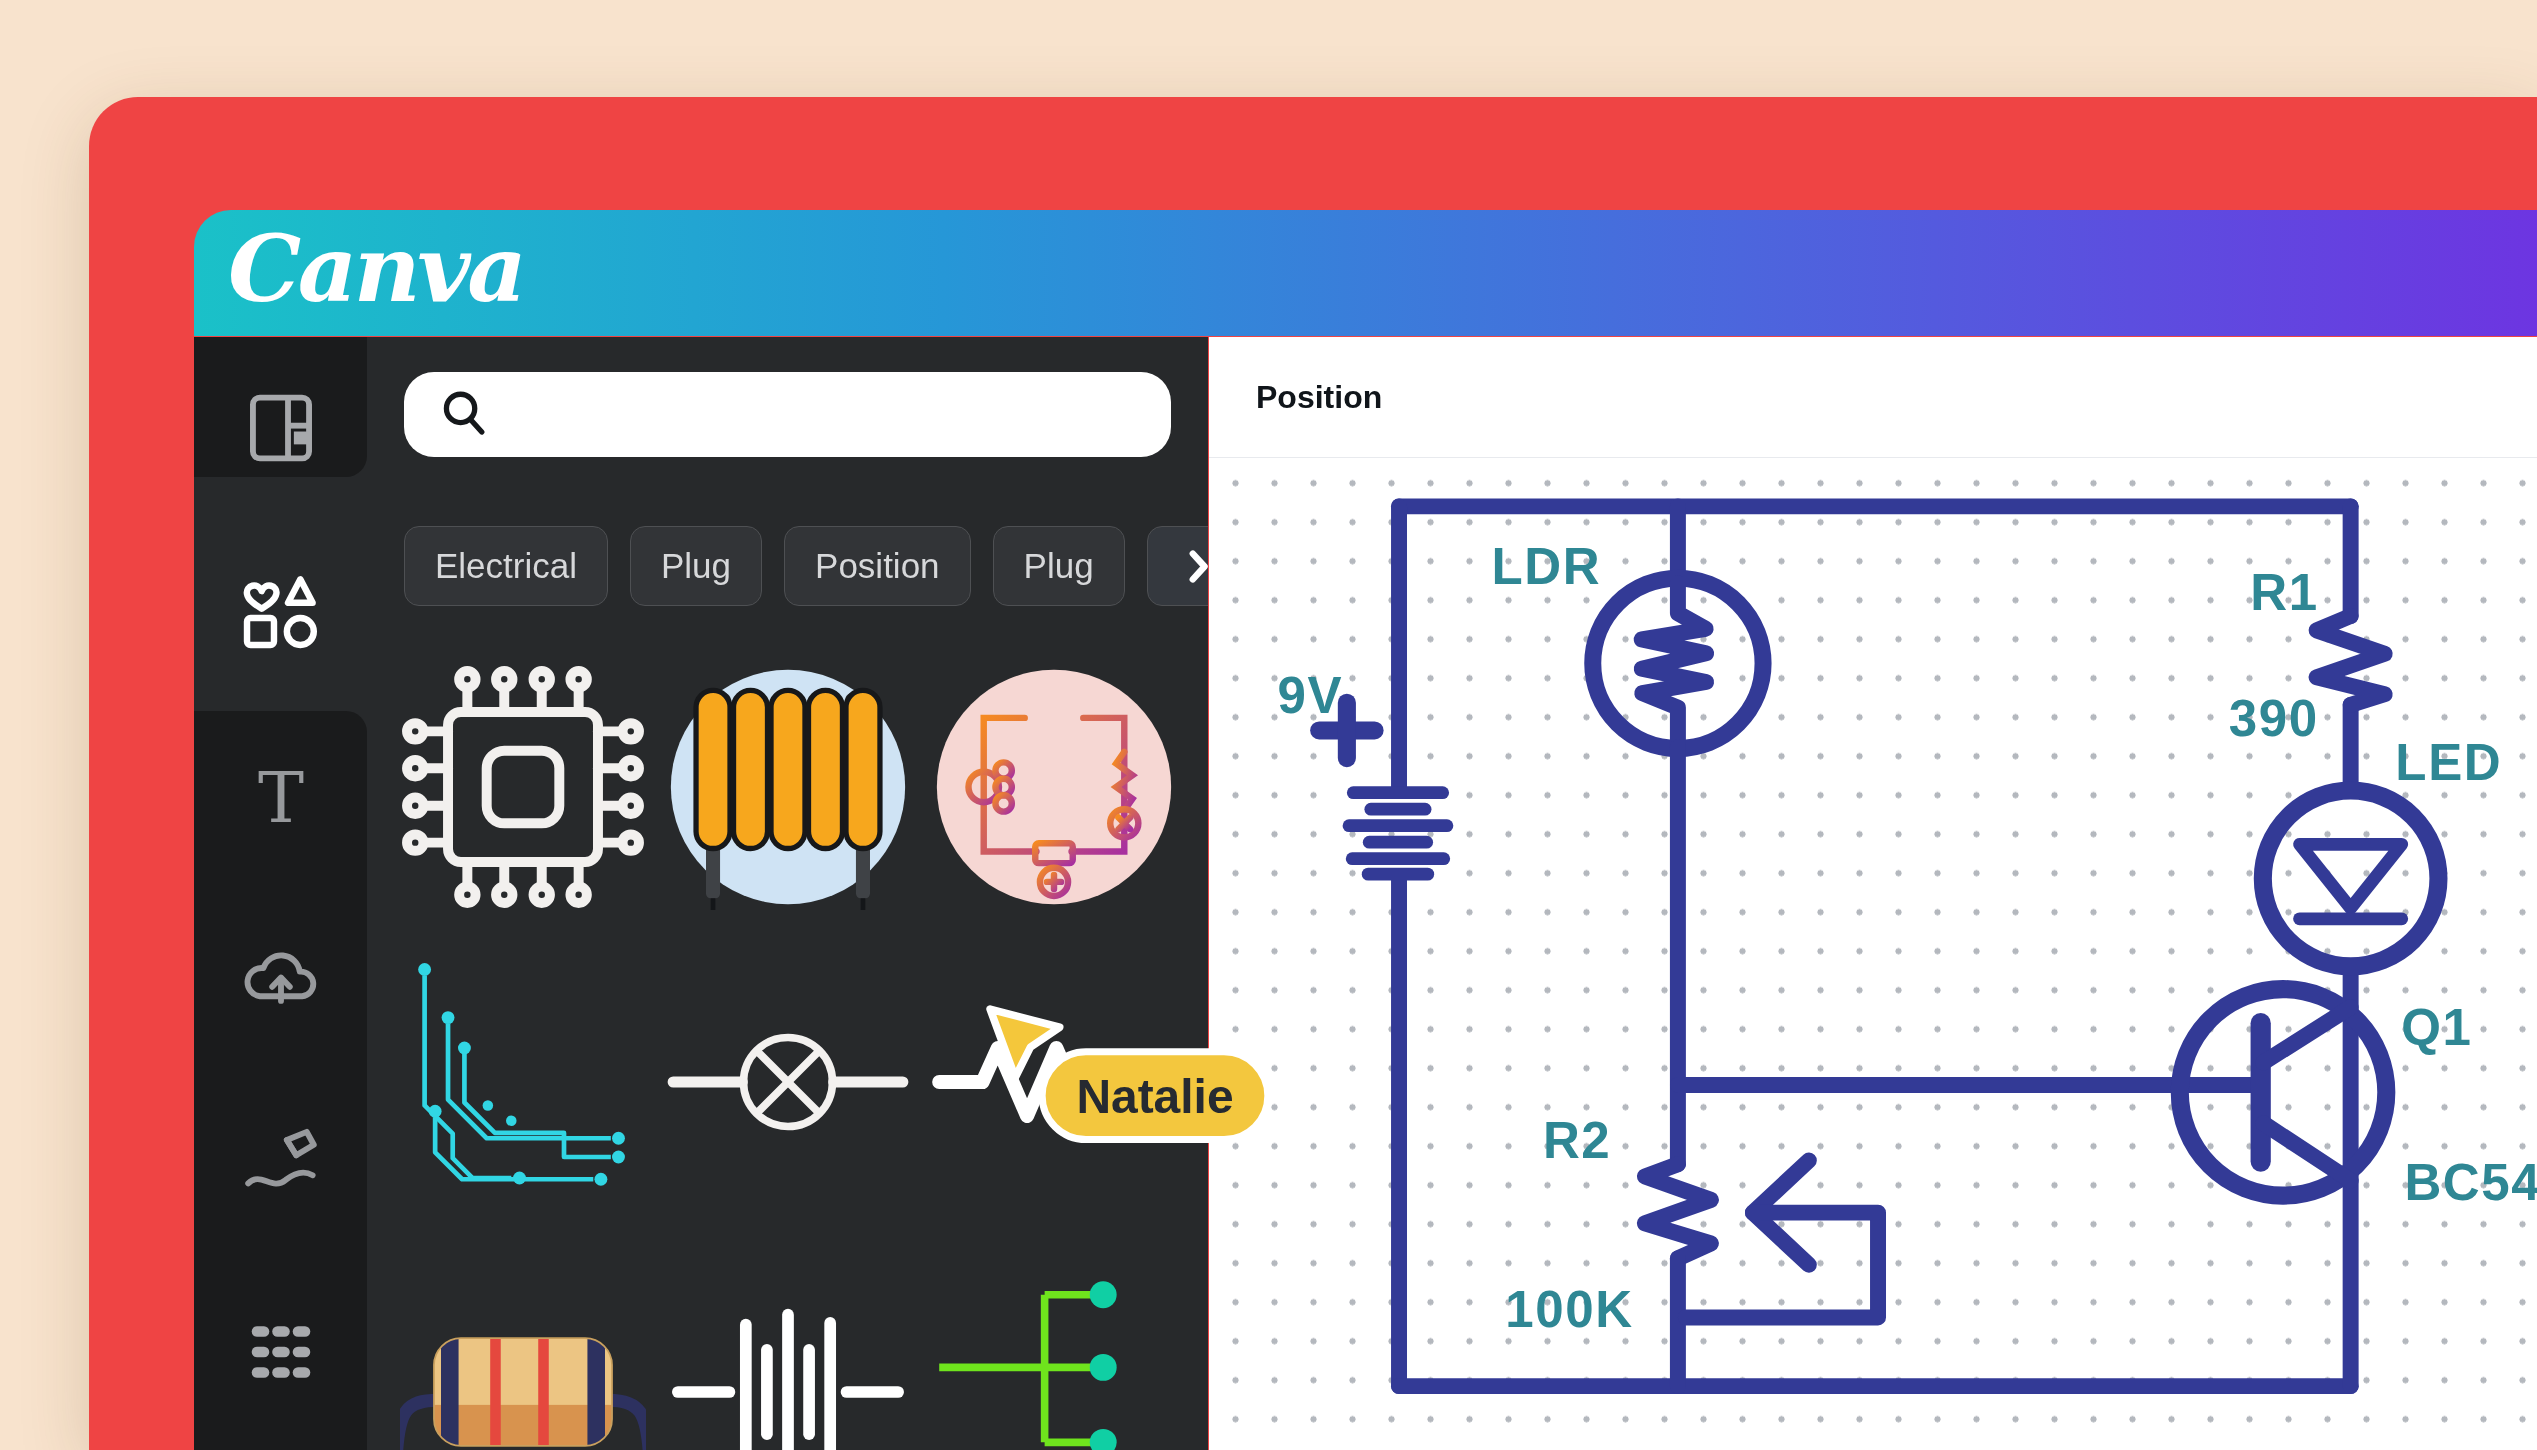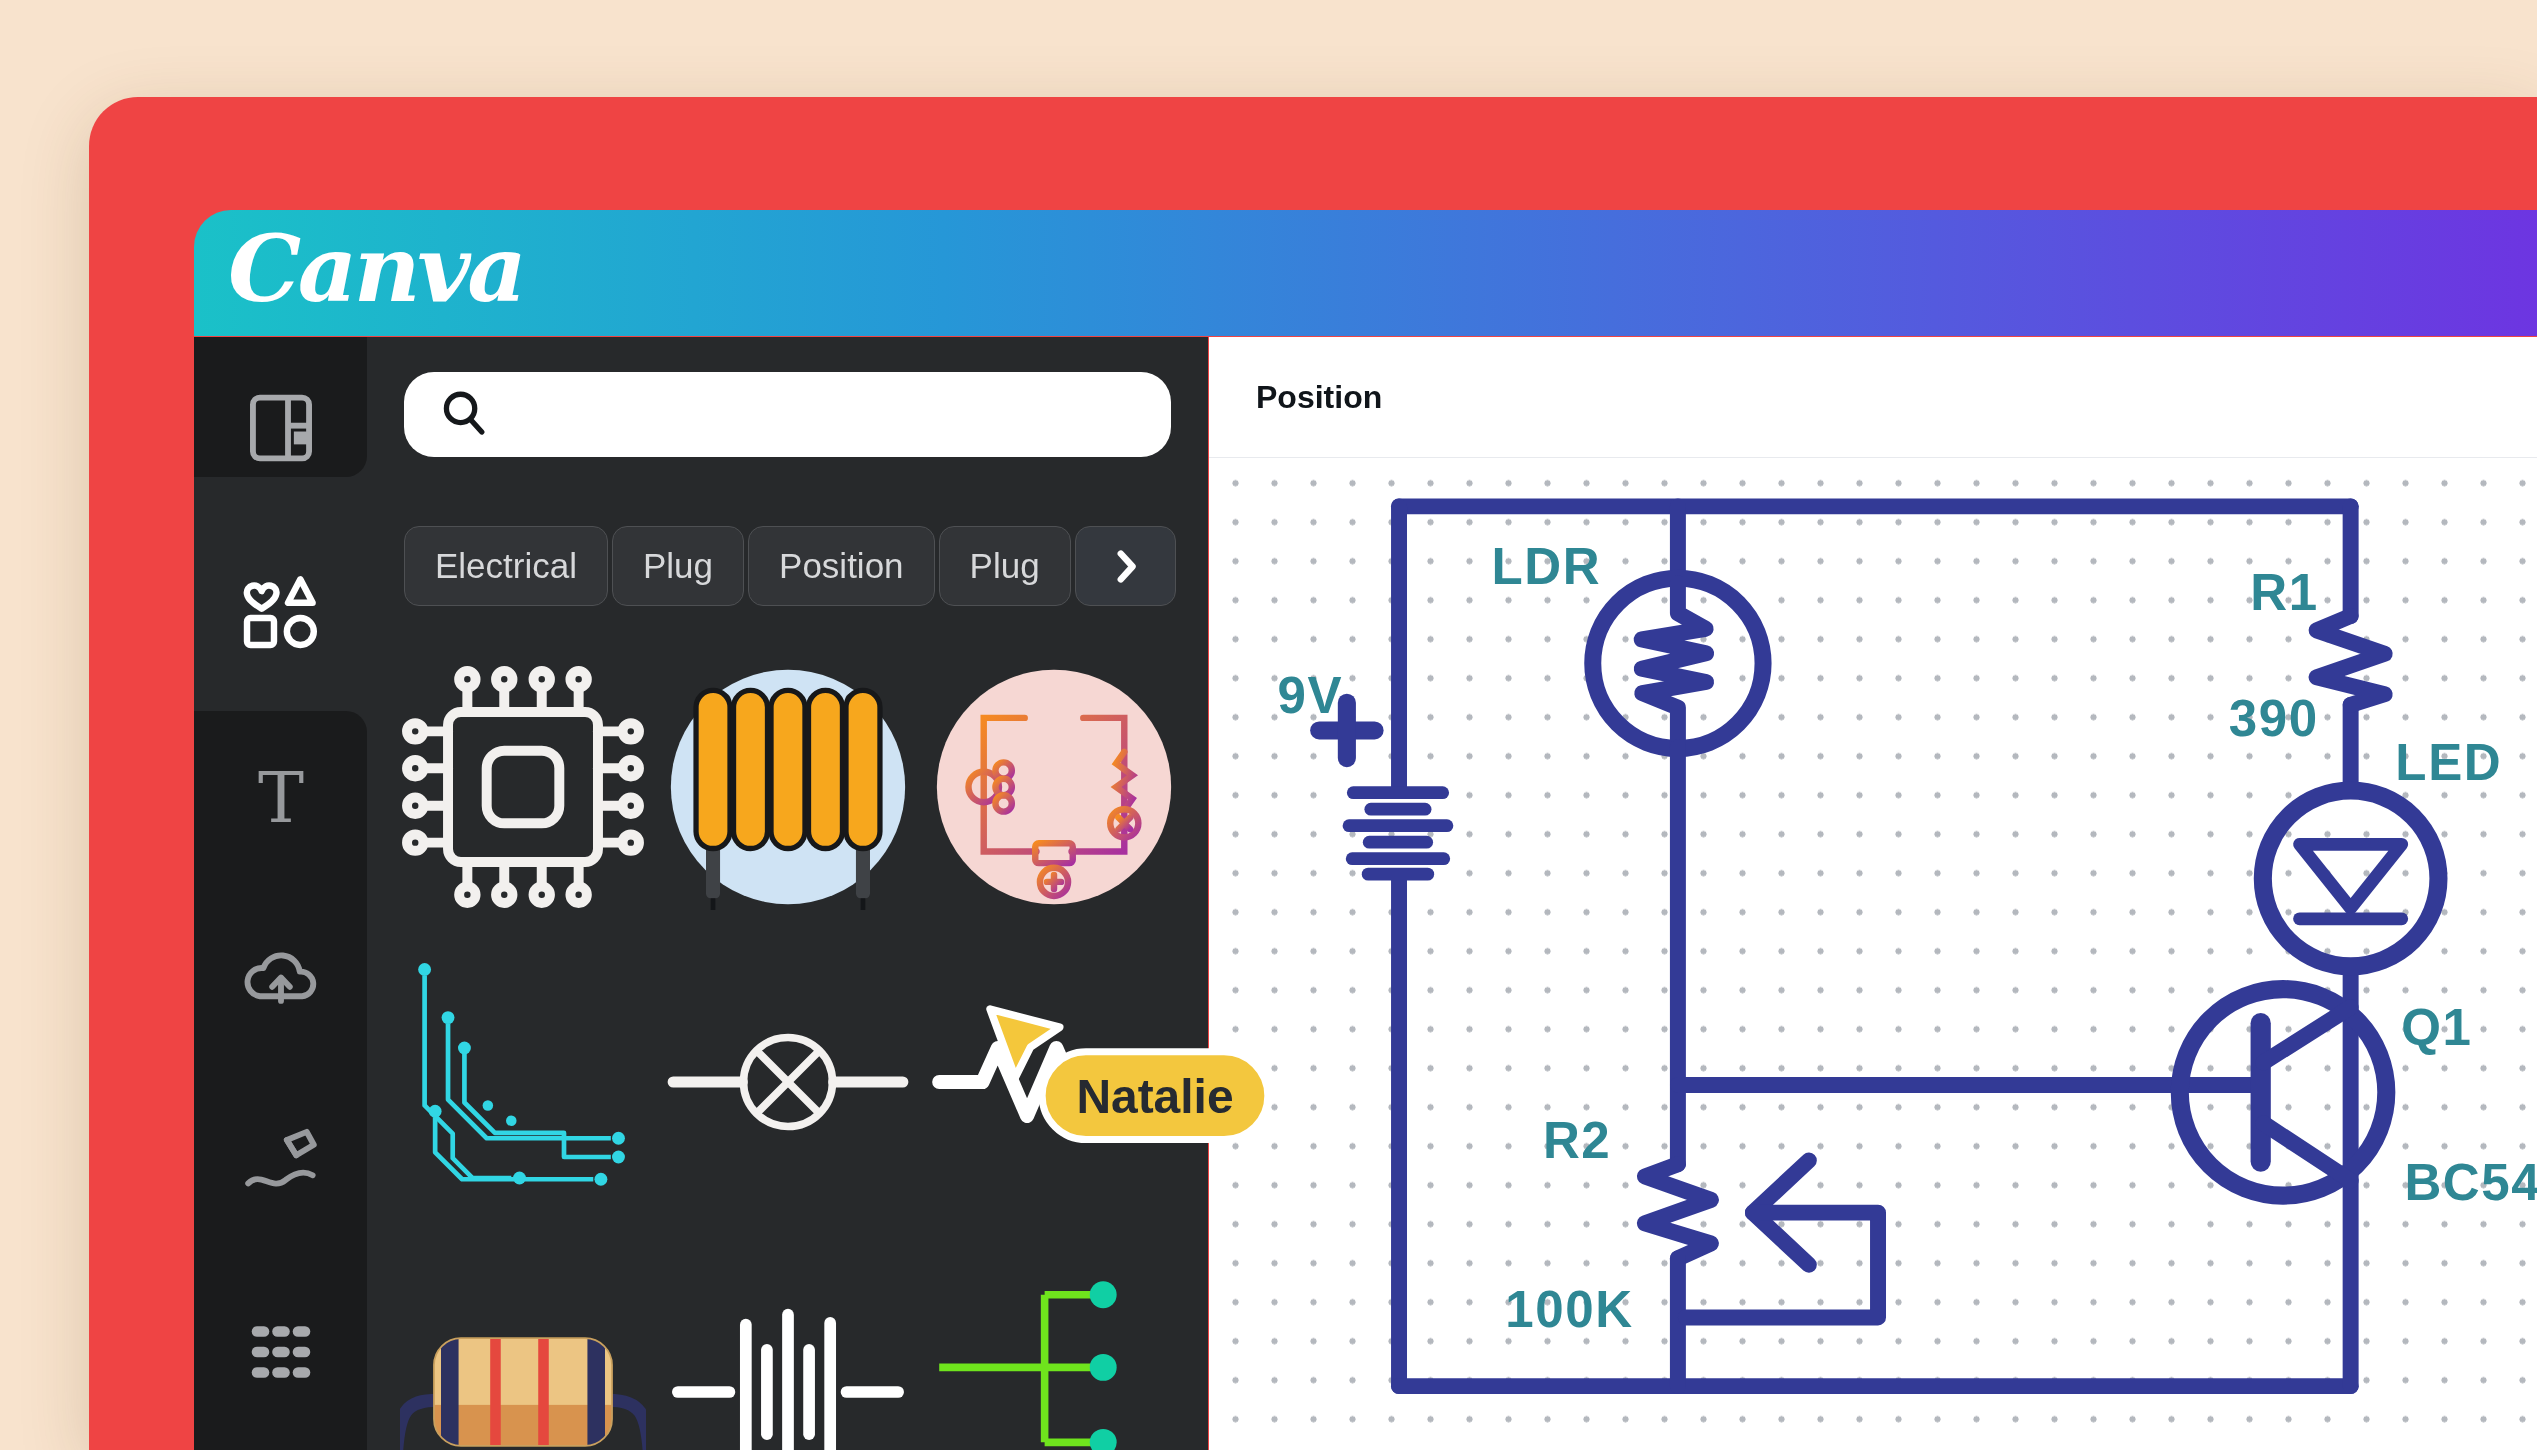--- a/index.html
+++ b/index.html
@@ -14,21 +14,21 @@
   .rail-block-top{position:absolute;left:0;right:0;top:0;height:140px;background:#1a1b1c;border-radius:0 0 21px 0;}
   .rail-block-bottom{position:absolute;left:0;right:0;top:374px;bottom:0;background:#1a1b1c;border-radius:0 21px 0 0;}
   .rail-btn{position:absolute;left:50%;width:88px;height:88px;transform:translate(-50%,-50%);
             display:flex;align-items:center;justify-content:center;background:transparent;border:none;cursor:pointer;}
   .panel{position:absolute;left:278px;top:240px;width:841px;bottom:0;background:#27292b;overflow:hidden;}
   .search{position:absolute;left:37px;top:35px;width:767px;height:85px;background:#fff;border-radius:30px;
           display:flex;align-items:center;}
   .search input{border:none;outline:none;flex:1;height:100%;font-size:34px;background:transparent;
                 font-family:"Liberation Sans",sans-serif;color:#15181b;}
   .search .mag{margin-left:33px;margin-right:16.4px;flex:0 0 auto;}
-  .chips{position:absolute;left:37px;top:189px;height:78px;display:flex;gap:4px;}
+  .chips{position:absolute;left:37px;top:189px;height:78px;display:flex;gap:22px;}
   .chip{height:78px;display:flex;align-items:center;padding:0 30px;background:#323437;border:1.8px solid #4e5053;
         border-radius:15px;color:#d7d8da;font-size:35px;white-space:nowrap;}
   .chip-more{position:relative;width:99px;padding:0;background:#34383e;justify-content:center;}
   .thumb{position:absolute;width:246px;height:246px;}
   .canvas{position:absolute;left:1120px;top:240px;right:0;bottom:0;background:#ffffff;}
   .toolbar{position:absolute;left:0;right:0;top:0;height:120px;background:#fff;border-bottom:1.8px solid #e8eaee;}
   .pos-btn{position:absolute;left:41px;top:0;height:120px;display:flex;align-items:center;background:none;border:none;
            font-size:32px;font-weight:600;color:#10151a;font-family:"Liberation Sans",sans-serif;cursor:pointer;}
   .canvas-body{position:absolute;left:0;right:0;top:122px;bottom:0;
         background-image:radial-gradient(circle,#b4b8be 0 2.9px,transparent 3.3px);

